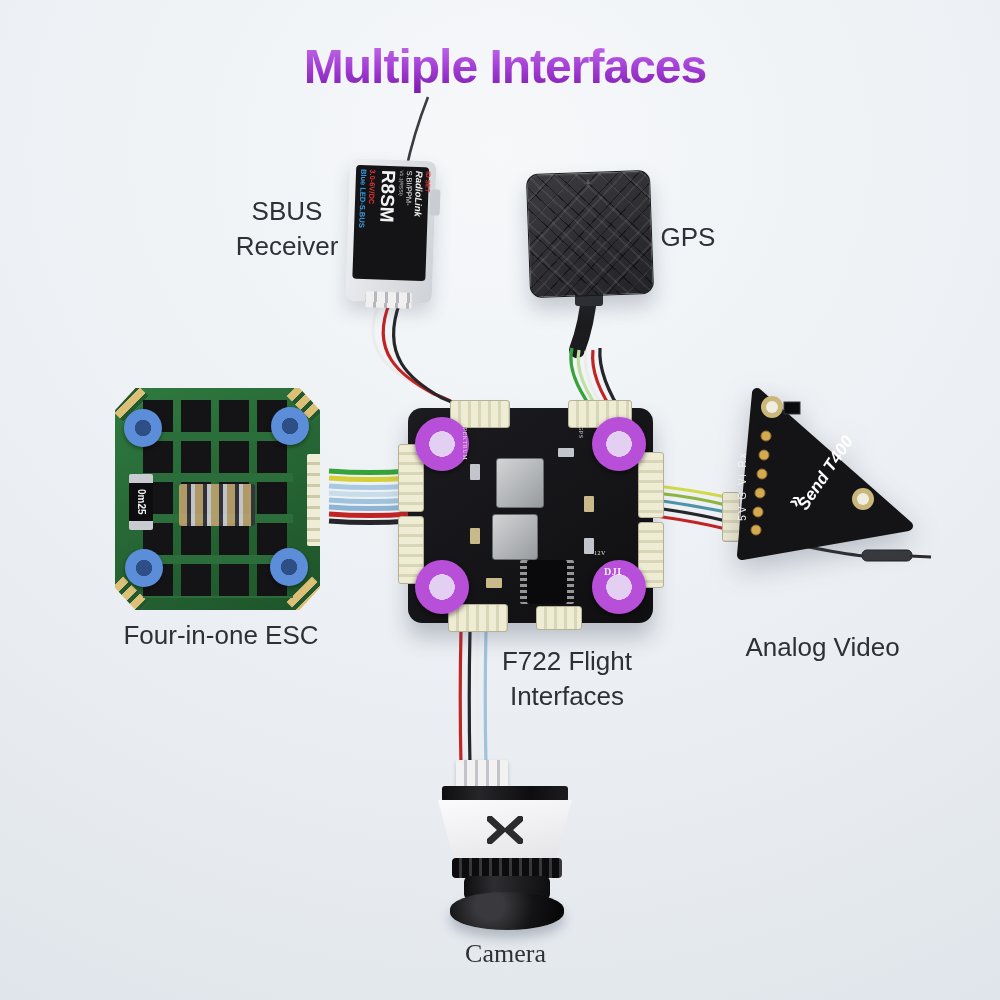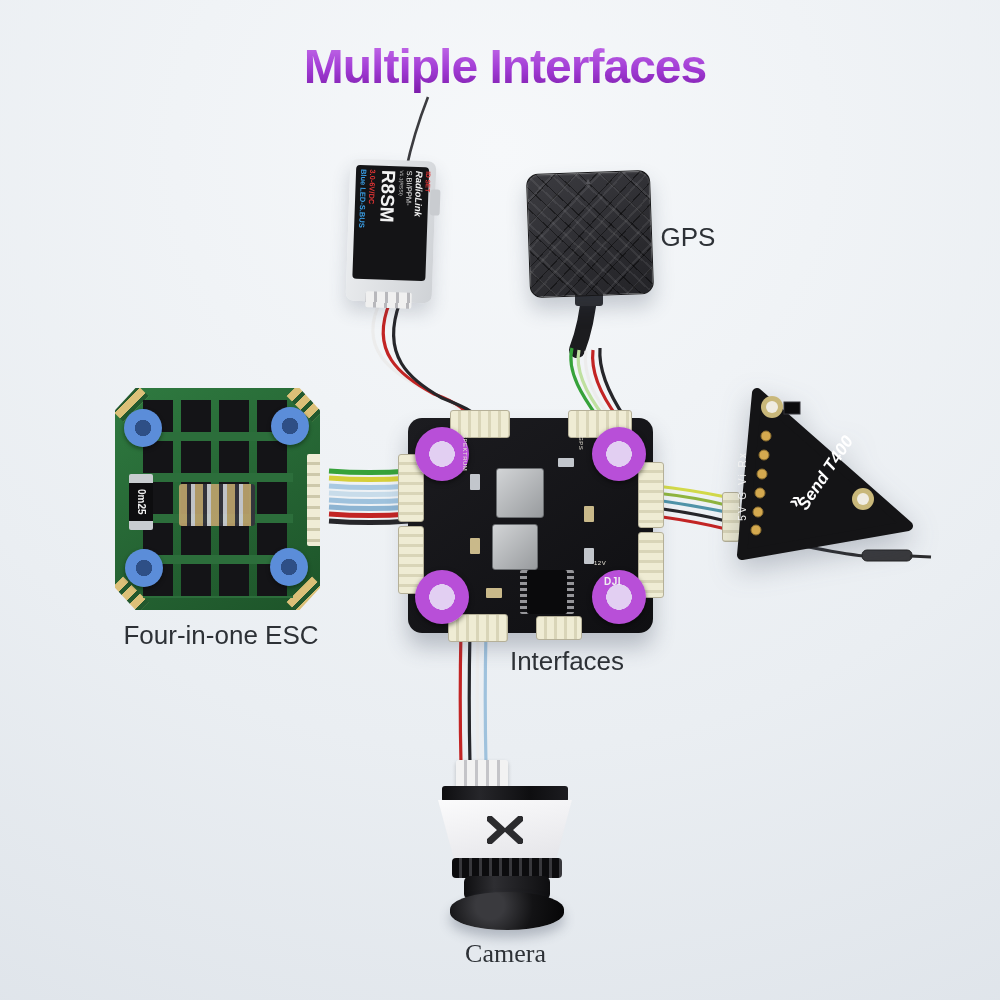--- a/index.html
+++ b/index.html
@@ -53,23 +53,23 @@
     background:radial-gradient(circle,#2e4f86 0 30%,#5b8dd9 31% 78%,#3a62a8 79% 100%);
     box-shadow:0 2px 4px rgba(0,0,0,.4);}
   .esc-shunt{position:absolute;left:14px;top:86px;width:24px;height:56px;border-radius:2px;
     background:linear-gradient(180deg,#c8ccd0 0 9px,#0d0d0f 9px 47px,#c8ccd0 47px);
     display:flex;align-items:center;justify-content:center;}
   .esc-caps{position:absolute;left:64px;top:96px;width:76px;height:42px;border-radius:3px;opacity:.95;
     background:repeating-linear-gradient(90deg,#b8a06a 0 8px,#33333c 8px 12px,#c9ccd0 12px 16px);}
   .esc-conn{position:absolute;left:192px;top:66px;width:16px;height:92px;border-radius:2px;
     background:repeating-linear-gradient(180deg,#f0edd6 0 8px,#cdc9ab 8px 11px);}
   
-  .fc-board{left:408px;top:418px;width:245px;height:215px;border-radius:14px;
+  .fc-board{left:408px;top:408px;width:245px;height:215px;border-radius:14px;
     background:linear-gradient(145deg,#1c1c20,#0f0f12);
-    box-shadow:0 14px 22px rgba(60,70,90,.30);}
+    box-shadow:0 14px 22px rgba(60,70,90,.30);font-family:Liberation Serif, serif;}
   .grommet{position:absolute;width:54px;height:54px;border-radius:50%;
     background:radial-gradient(circle,#e2cff2 0 33%,#b84fd8 34% 72%,#121214 73% 100%);
     box-shadow:0 2px 5px rgba(0,0,0,.5);}
   .conn{position:absolute;border-radius:3px;border:1px solid #b5b098;}
   .conn-h{background:repeating-linear-gradient(90deg,#efecd4 0 7px,#d9d5b8 7px 10px);}
   .conn-v{background:repeating-linear-gradient(180deg,#efecd4 0 7px,#d9d5b8 7px 10px);}
   .fc-chip{position:absolute;background:linear-gradient(135deg,#d2d4d6,#989b9e);border:1px solid #6a6d70;border-radius:3px;}
   .fc-ic{position:absolute;background:repeating-linear-gradient(180deg,#96969a 0 3px,rgba(0,0,0,0) 3px 6px);border-radius:2px;}
   .fc-ic-core{position:absolute;left:7px;right:7px;top:0;bottom:0;background:#0a0a0c;border-radius:2px;}
   .fc-silk{position:absolute;color:#e6e2d6;font-size:6px;letter-spacing:.5px;}
@@ -230,22 +230,28 @@
   <div class="device cam-pcb"></div>
   <div class="device cam-body">
     <svg width="36" height="28" viewBox="0 0 36 28">
       <path d="M3 3 L15 14 L3 25 M33 3 L21 14 L33 25" stroke="#2b2b2e" stroke-width="7" fill="none" stroke-linecap="round" stroke-linejoin="round"></path>
     </svg>
   </div>
   <div class="device cam-ring"></div>
   <div class="device cam-barrel"></div>
   <div class="device cam-lens"></div>
 
+  <div class="lbl" style="left:227px;top:194px;width:120px;">
+    <div>SBUS</div>
+    <div>Receiver</div>
+  </div>
   <div class="lbl" style="left:653px;top:220px;width:70px;">GPS</div>
   <div class="lbl" style="left:116px;top:618px;width:210px;">Four-in-one ESC</div>
   <div class="lbl" style="left:452px;top:644px;width:230px;">
+    <div>F722 Flight</div>
     <div>Interfaces</div>
   </div>
   <div class="lbl" style="left:725px;top:630px;width:195px;">
+    <div>Analog Video</div>
   </div>
   <div class="lbl" style="left:443px;top:936px;width:125px;font-family:Liberation Serif, serif;">Camera</div>
 
 </div>
 
 </body></html>

